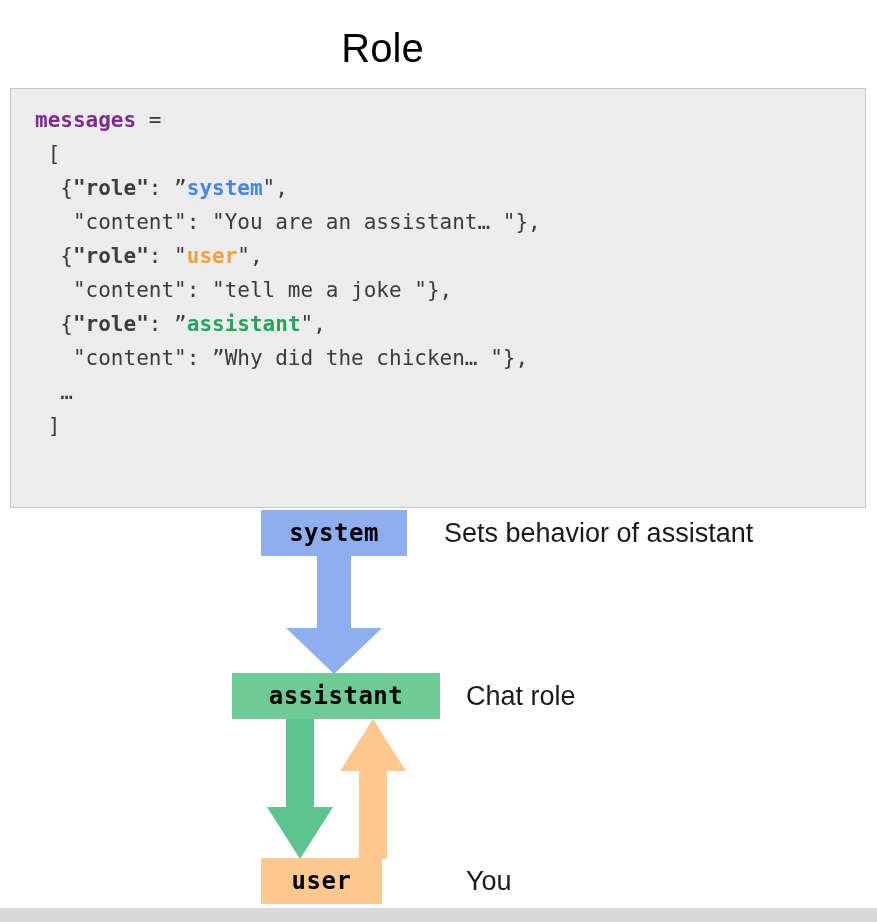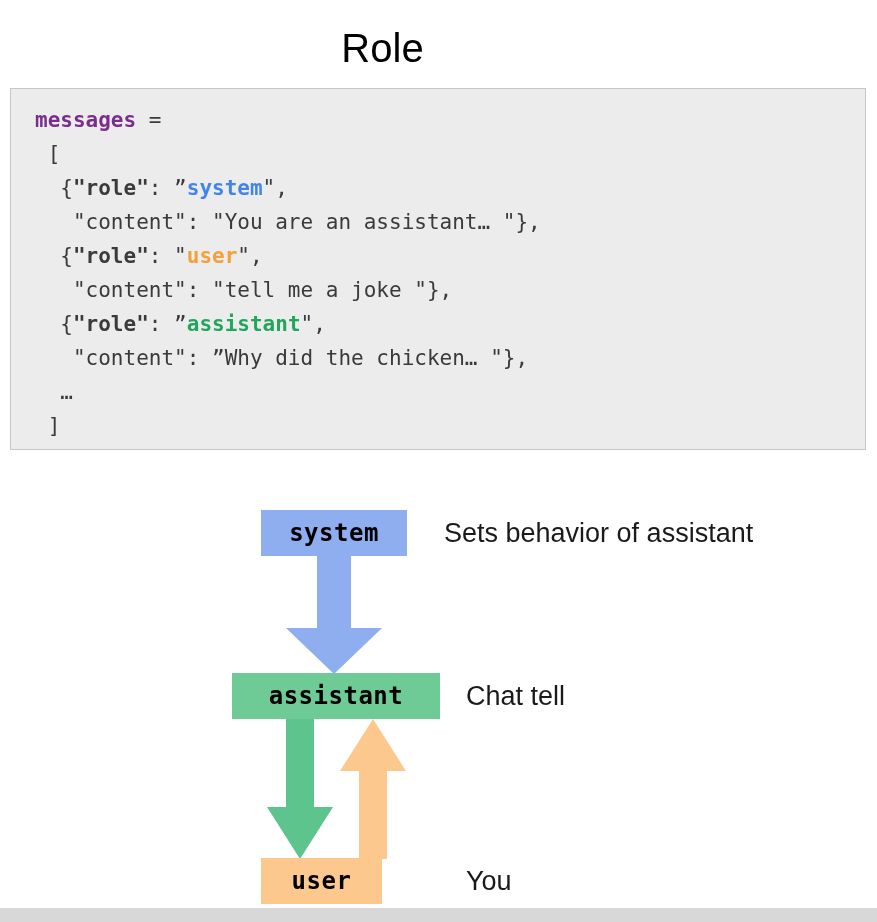--- a/index.html
+++ b/index.html
@@ -29,21 +29,21 @@
     letter-spacing: 0px;
     line-height: 1;
   }
 
   
   #code-block {
     position: absolute;
     left: 10px;
     top: 88px;
     width: 856px;
-    height: 362px;
+    height: 420px;
     background: #ececec;
     border: 1px solid #c6c6c6;
     box-sizing: border-box;
     padding: 14px 0 0 0;
     overflow: hidden;
   }
   .code-line {
     font-family: "DejaVu Sans Mono", "Liberation Mono", monospace;
     font-size: 21px;
     line-height: 34px;
@@ -140,21 +140,21 @@
 <div id="diagram">
 
   <div class="role-box" id="box-system">system</div>
   <div class="role-desc" id="desc-system">Sets behavior of assistant</div>
 
   <svg class="arrow-svg" id="arrow-system-to-assistant" width="96" height="118" viewBox="0 0 96 118">
     <polygon points="31,0 65,0 65,72 96,72 48,118 0,72 31,72" fill="#8faef0"></polygon>
   </svg>
 
   <div class="role-box" id="box-assistant">assistant</div>
-  <div class="role-desc" id="desc-assistant">Chat tell</div>
+  <div class="role-desc" id="desc-assistant">Chat role</div>
 
   <svg class="arrow-svg" id="arrow-assistant-to-user" width="66" height="140" viewBox="0 0 66 140">
     <polygon points="19,0 47,0 47,88 66,88 33,140 0,88 19,88" fill="#5cc48c"></polygon>
   </svg>
 
   <svg class="arrow-svg" id="arrow-user-to-assistant" width="66" height="140" viewBox="0 0 66 140">
     <polygon points="33,0 66,52 47,52 47,140 19,140 19,52 0,52" fill="#fcc88d"></polygon>
   </svg>
 
   <div class="role-box" id="box-user">user</div>

